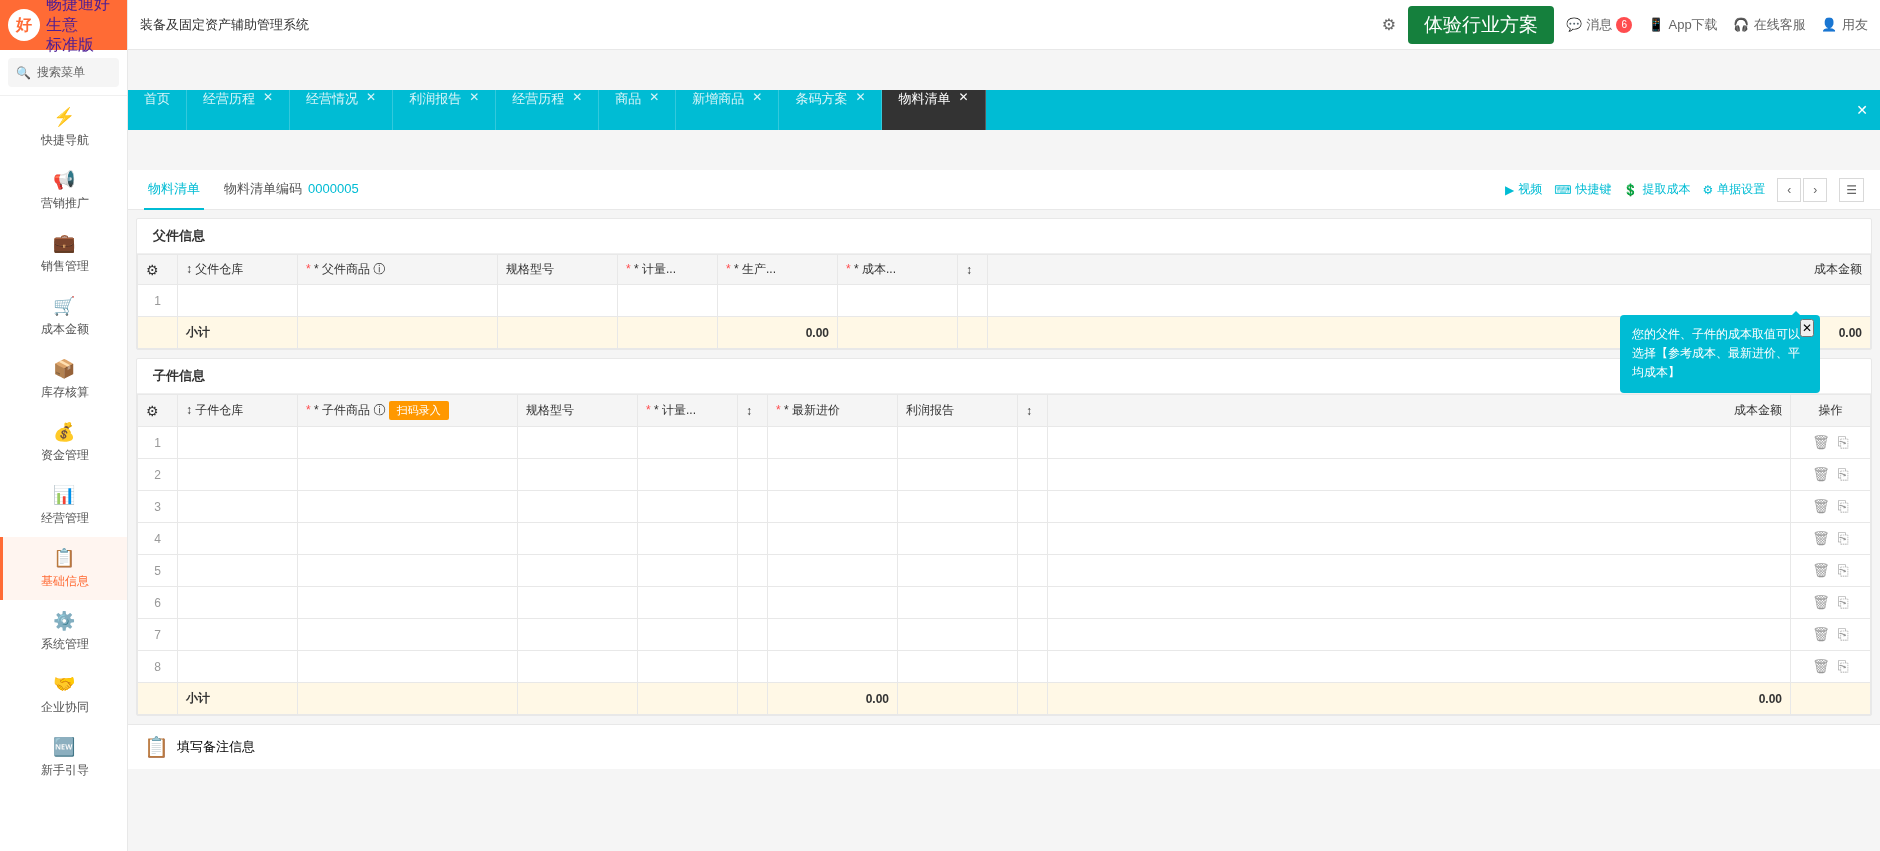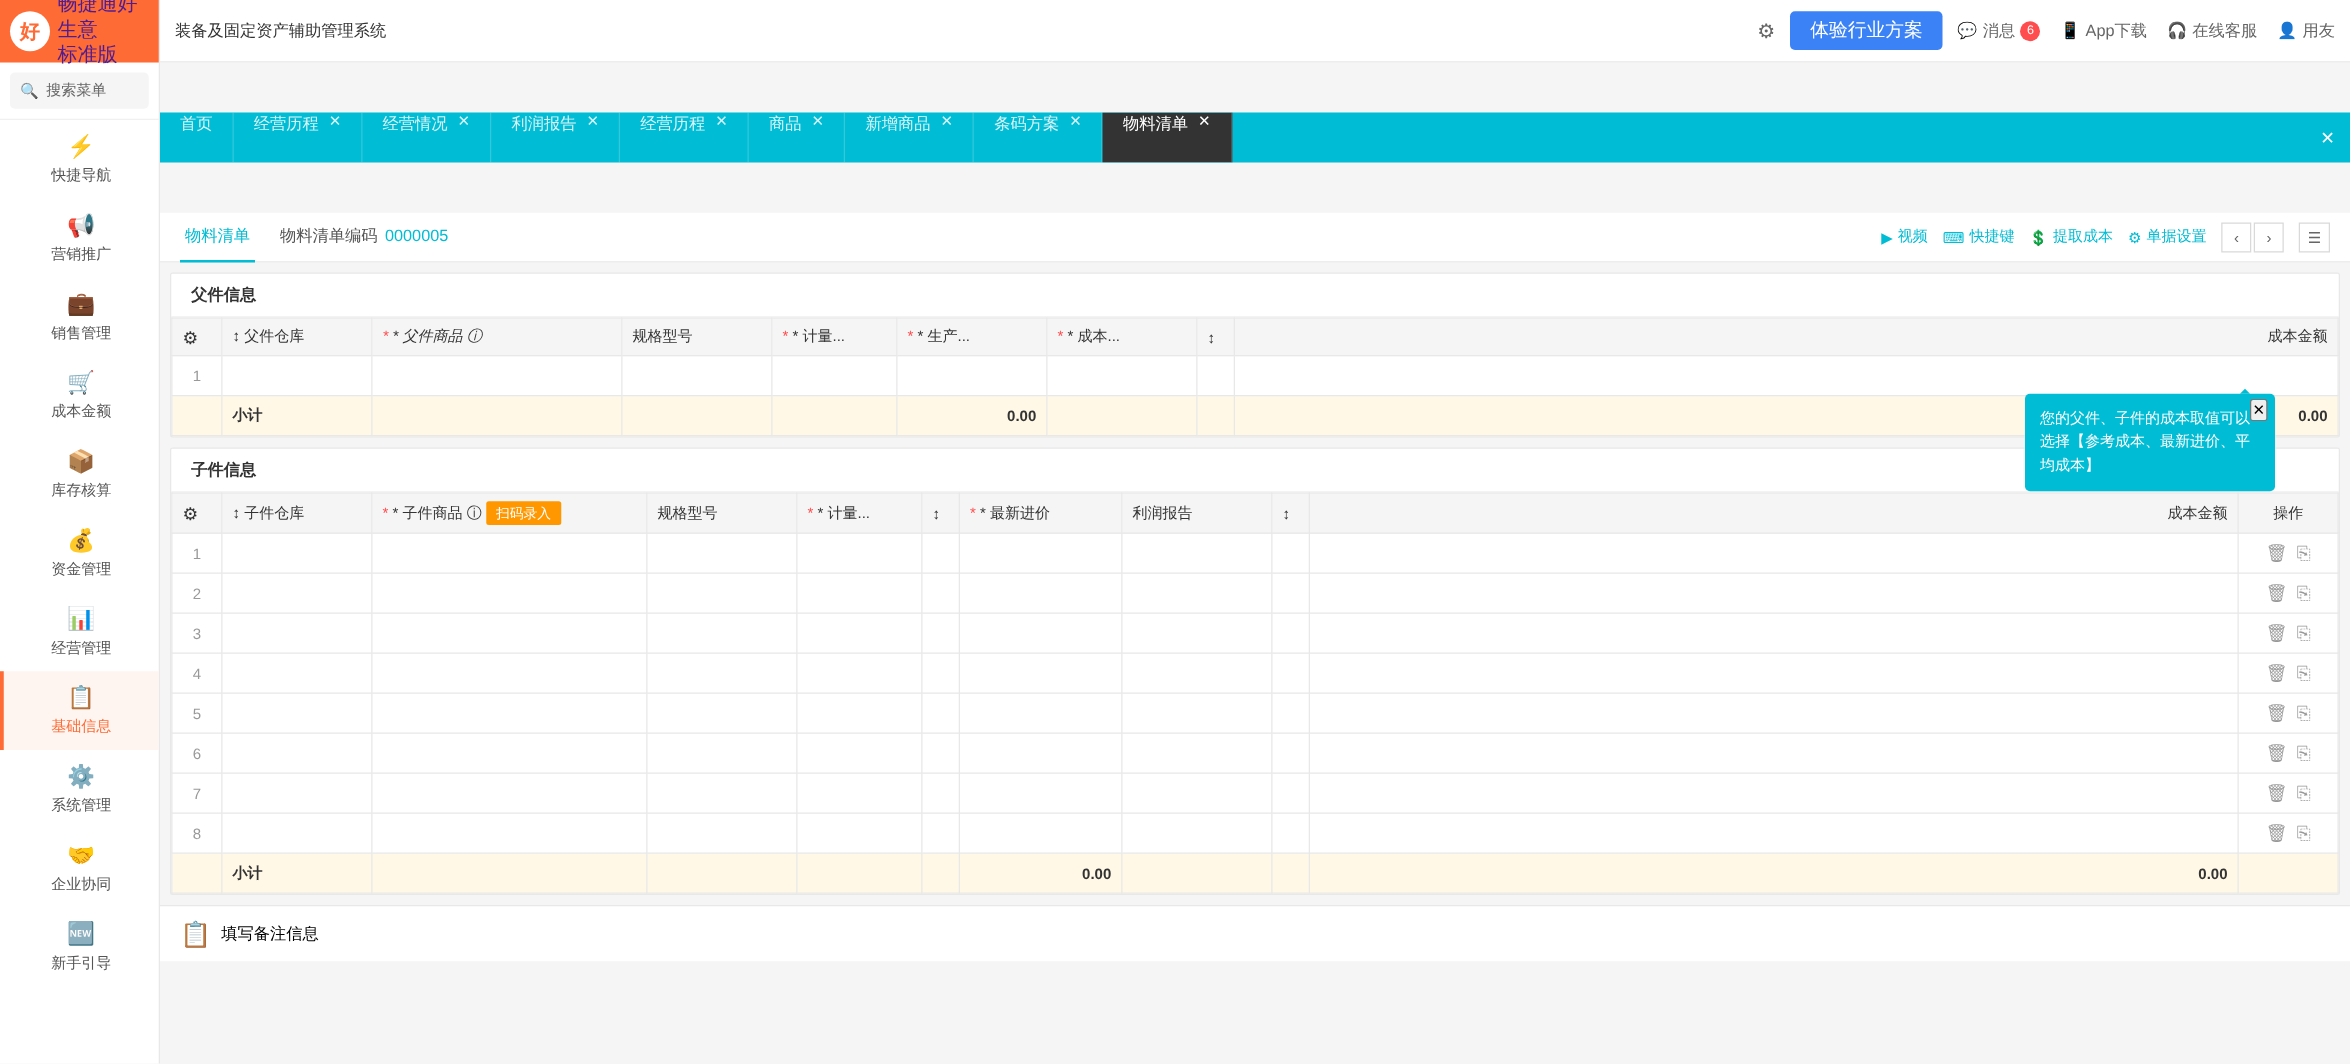--- a/index.html
+++ b/index.html
@@ -79,27 +79,27 @@
       background: #fff;
       border-bottom: 1px solid #e8e8e8;
       display: flex;
       align-items: center;
       padding: 0 12px;
       gap: 12px;
     }
     .system-title { font-size: 13px; color: #333; flex: 1; }
     .topbar-actions { display: flex; align-items: center; gap: 16px; }
     .topbar-btn {
-      background: #3b82f6;
+      background: #15803d;
       color: #fff;
       border: none;
       padding: 6px 16px;
       border-radius: 4px;
       cursor: pointer;
-      font-size: 15px;
+      font-size: 19px;
     }
     .topbar-icon-btn {
       background: none;
       border: none;
       cursor: pointer;
       color: #666;
       font-size: 13px;
       display: flex;
       align-items: center;
       gap: 4px;
@@ -437,21 +437,21 @@
       <div class="section-title">父件信息</div>
       <table class="data-table">
         <thead>
           <tr>
             <th style="width:40px;">
               <span class="settings-icon">⚙</span>
             </th>
             <th style="width:120px;">
               <span>↕ </span><span>父件仓库</span>
             </th>
-            <th style="width:200px;font-style:italic;">
+            <th style="width:200px;">
               <span class="required-star">* </span><span>* 父件商品</span><span> ⓘ</span>
             </th>
             <th style="width:120px;">
               <span>规格型号</span>
             </th>
             <th style="width:100px;">
               <span class="required-star">* </span><span>* 计量...</span>
             </th>
             <th style="width:120px;">
               <span class="required-star">* </span><span>* 生产...</span>

